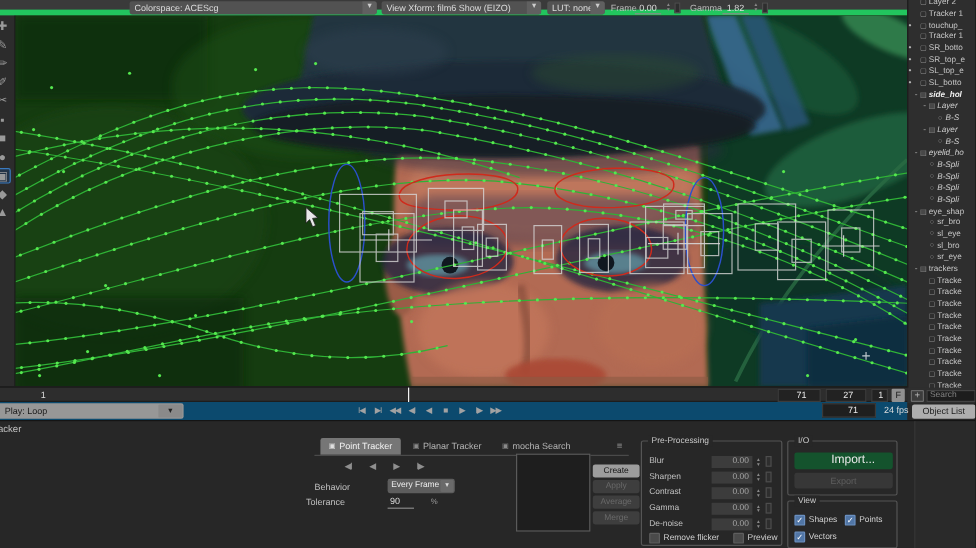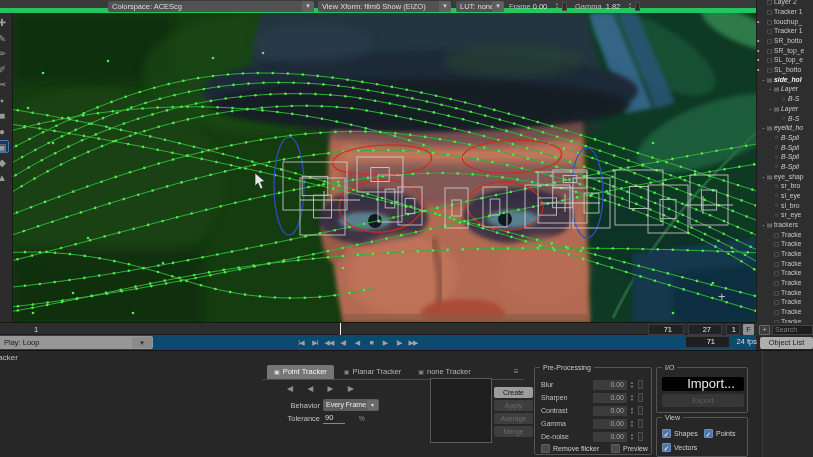--- a/index.html
+++ b/index.html
@@ -70,21 +70,21 @@
   .paneltitle{position:absolute;left:-9px;top:2px;font-size:8px;color:#c0c0c0;}
   .tabs{position:absolute;left:267px;top:14px;height:14px;display:flex;gap:3px;}
   .tab{height:14px;padding:0 7px;font-size:7.5px;line-height:14px;color:#b5b5b5;display:flex;align-items:center;gap:3px;border-radius:2px 2px 0 0;}
   .tab .tic{font-size:6px;color:#8a8a8a;}
   .tab.active{background:#767676;color:#f4f4f4;}
   .tab.active .tic{color:#e0e0e0;}
   .tabline{position:absolute;left:262px;top:28px;width:262px;height:1px;background:#4a4a4a;}
   .menuicon{position:absolute;left:514px;top:16px;color:#9a9a9a;font-size:8px;}
   .ttransport{position:absolute;left:280px;top:33px;display:flex;}
   .tbtn{width:20px;text-align:center;color:#8f8f8f;font-size:7.5px;letter-spacing:-1px;}
-  .flabel{position:absolute;font-size:7.5px;color:#c0c0c0;text-align:right;}
+  .flabel{position:absolute;font-size:7.5px;color:#c0c0c0;text-align:left;}
   .bdd{position:absolute;left:323px;top:48px;width:56px;height:12px;background:#5d5d5d;border-radius:2px;color:#eee;
      font-size:7px;line-height:12px;padding-left:3px;}
   .bdd .chev{position:absolute;right:1px;top:1px;width:11px;height:10px;background:#6a6a6a;border-radius:1px;text-align:center;color:#ddd;font-size:6px;line-height:10px;}
   .tolval{position:absolute;left:323px;top:62px;width:22px;height:11px;color:#ddd;font-size:7.5px;line-height:10px;border-bottom:1px solid #888;padding-left:2px;}
   .pct{position:absolute;left:359px;top:64px;color:#9a9a9a;font-size:6.5px;}
   .previewbox{position:absolute;left:430px;top:27px;width:62px;height:65px;background:#1e1e1e;border:1px solid #5a5a5a;}
   .abtn{position:absolute;left:494px;width:39px;height:11px;border-radius:2px;font-size:7px;line-height:11px;text-align:center;}
   .abtn.on{background:#9d9d9d;color:#141414;}
   .abtn.off{background:#3e3e3e;color:#6a6a6a;}
   .group{position:absolute;border:1px solid #555;border-radius:2px;}
@@ -93,21 +93,21 @@
   .prow .plb{position:absolute;left:6px;top:1px;font-size:7px;color:#c0c0c0;}
   .prow .pfield{position:absolute;left:58px;top:0;width:34px;height:10px;background:#3c3c3c;color:#a8a8a8;
       font-size:7px;line-height:10px;text-align:right;padding-right:3px;}
   .prow .spin{left:94px;top:1px;}
   .prow .minib{left:103px;top:0;}
   .cb{position:absolute;width:9px;height:9px;background:#4a4a4a;border:1px solid #5e5e5e;border-radius:1px;
       font-size:7px;line-height:9px;text-align:center;color:#fff;}
   .cb.checked{background:var(--cbblue,#5176a6);border-color:#6a8fc0;}
   .cblabel{position:absolute;font-size:7px;color:#d0d0d0;}
   .iobtn{position:absolute;left:5px;width:82px;border-radius:2px;text-align:center;}
-  .iobtn.on{background:#000000;color:#e8e8e8;font-size:13px;padding-left:16px;}
+  .iobtn.on{background:#14532d;color:#e8e8e8;font-size:10px;padding-left:16px;}
   .iobtn.off{background:#373737;color:#5f5f5f;font-size:7.5px;}
 </style>
 </head>
 <body>
 
 <div class="app">
 
   <div class="topbar">
     <div class="dd" style="left:108px;width:206px;">
       <span>Colorspace: ACEScg</span>
@@ -1257,21 +1257,21 @@
         <div class="tab active">
           <span class="tic">▣</span>
           <span>Point Tracker</span>
         </div>
         <div class="tab">
           <span class="tic">▣</span>
           <span>Planar Tracker</span>
         </div>
         <div class="tab">
           <span class="tic">▣</span>
-          <span>none Tracker</span>
+          <span>mocha Search</span>
         </div>
       </div>
     <div class="tabline"></div>
     <div class="menuicon">≡</div>
     <div class="ttransport" id="ttransport">
         <span class="tbtn">◀I</span>
         <span class="tbtn">◀</span>
         <span class="tbtn">▶</span>
         <span class="tbtn">I▶</span>
       </div>

